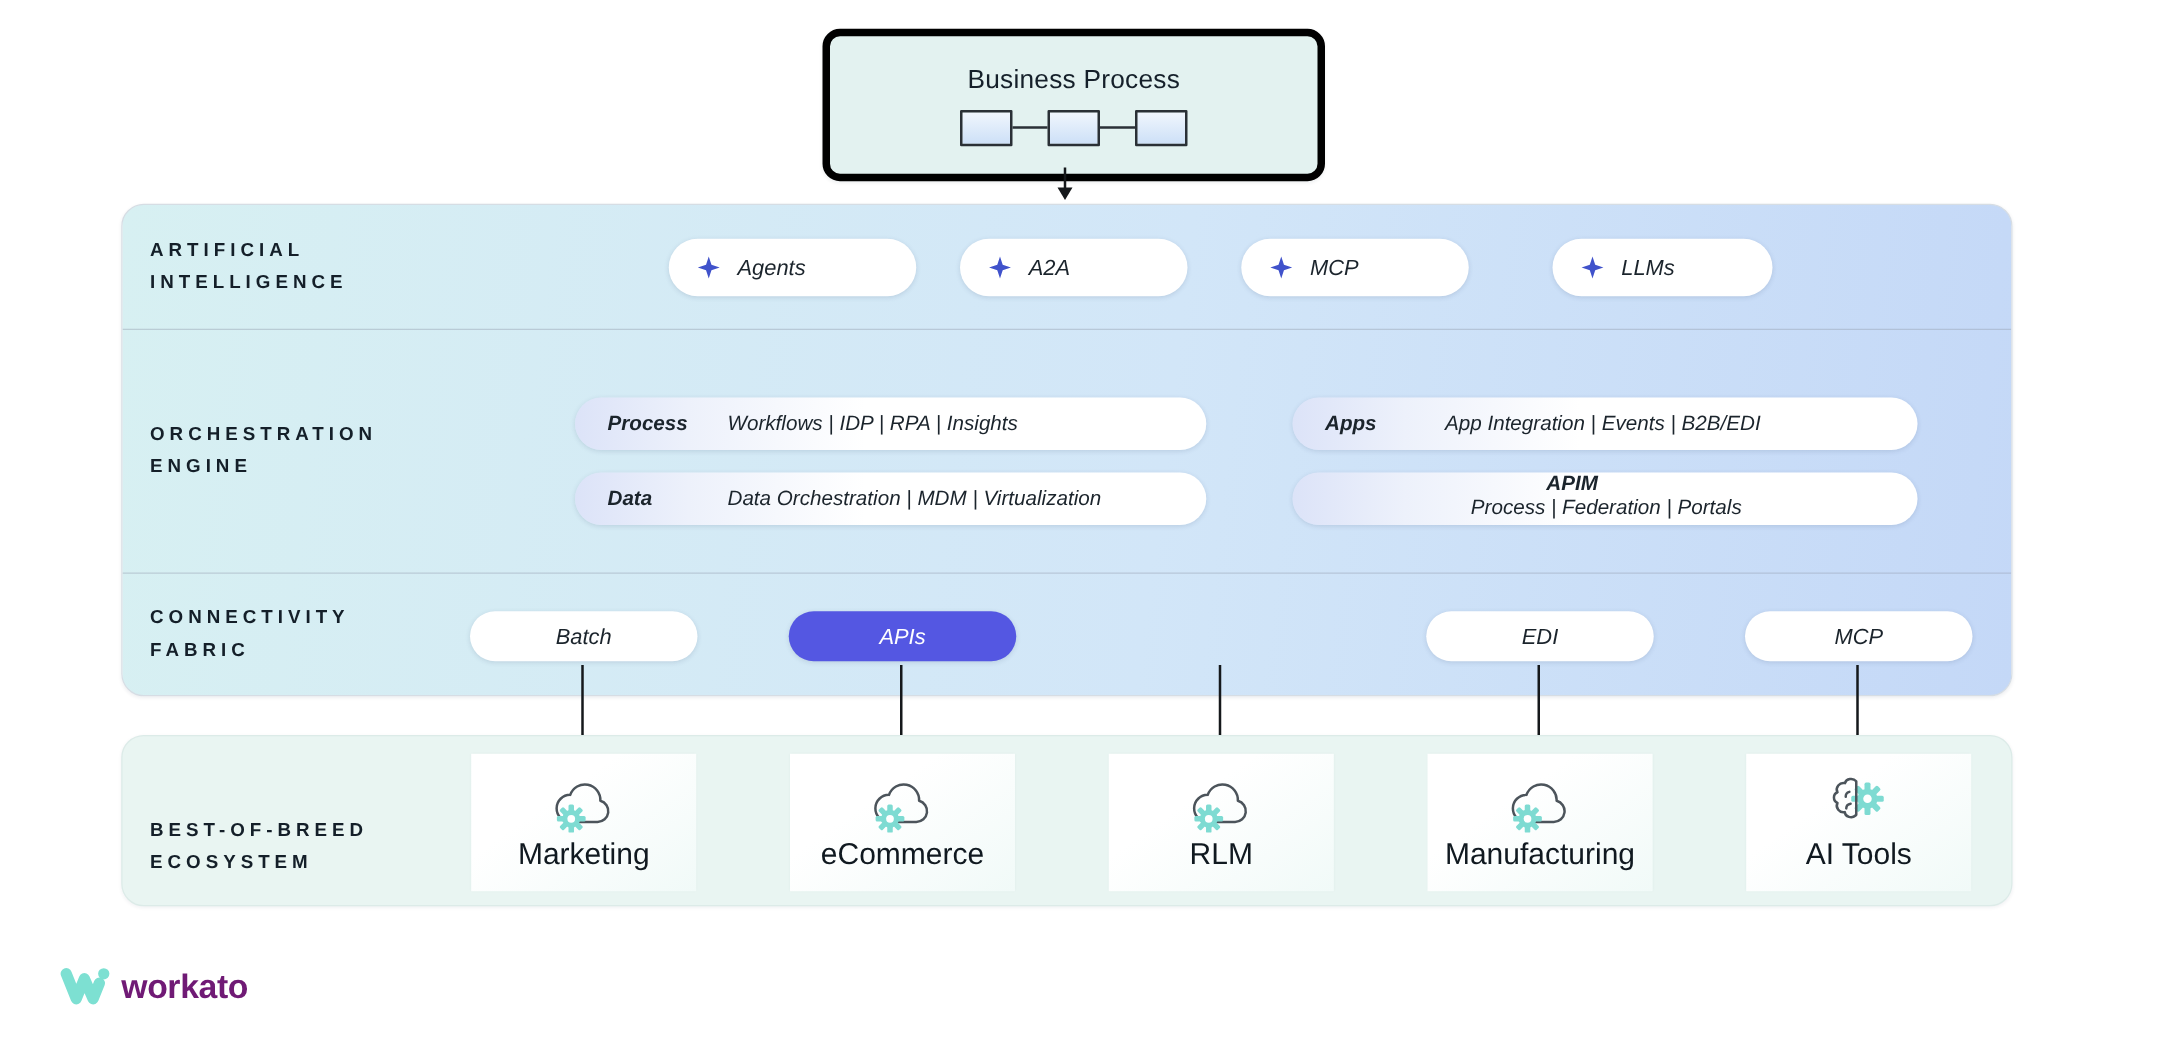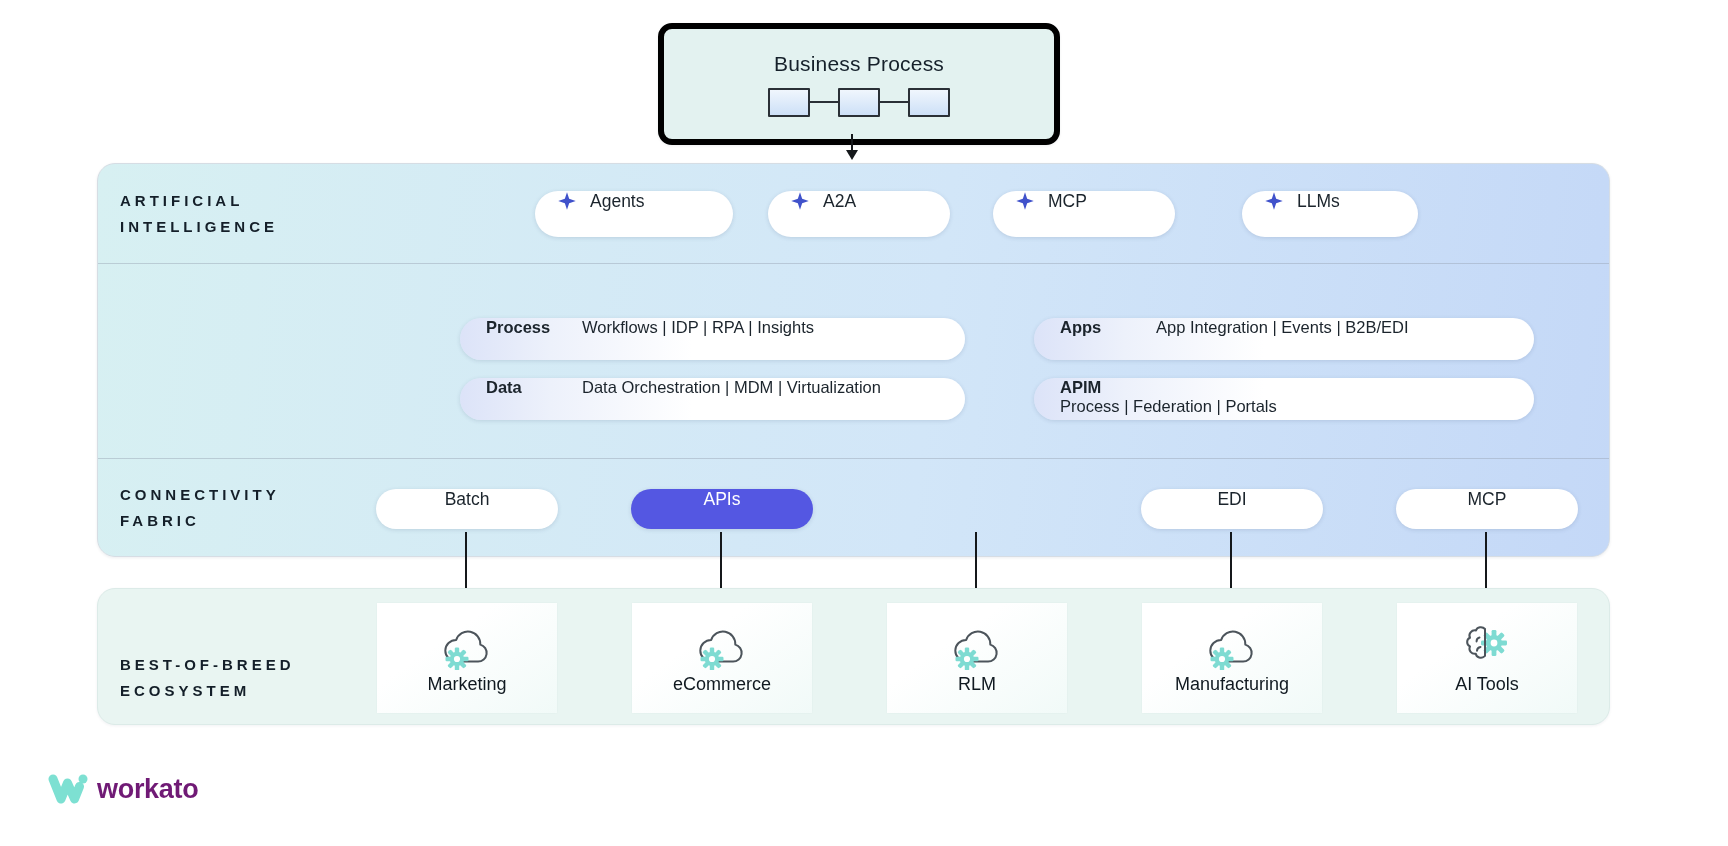--- a/index.html
+++ b/index.html
@@ -35,21 +35,21 @@
   .row-ai{height:100px;border-bottom:1px solid rgba(150,162,178,.45);}
   .row-orch{height:195px;border-bottom:1px solid rgba(150,162,178,.45);}
   .row-conn{height:98px;}
 
   .layer-label{position:absolute;left:22px;top:50%;transform:translateY(-50%);
     font-size:15px;font-weight:700;letter-spacing:4px;line-height:1.75;color:#141f29;}
   .layer-label span{display:block;}
 
   
   .pill{position:absolute;border-radius:999px;background:#ffffff;
-    box-shadow:0 1px 4px rgba(40,60,100,.15);display:flex;box-sizing:border-box;}
+    box-shadow:0 1px 4px rgba(40,60,100,.15);display:flex;align-items:center;box-sizing:border-box;font-style:italic;}
 
   
   .ai-pill{top:27px;height:46px;padding-left:22px;gap:13px;font-size:17.5px;font-weight:500;color:#1b242c;}
   .ai-1{left:437px;width:198px;} .ai-2{left:670px;width:182px;}
   .ai-3{left:895px;width:182px;} .ai-4{left:1144px;width:176px;}
   .sparkle{width:20px;height:20px;flex:0 0 auto;}
 
   
   .orch-pill{height:42px;padding:0 24px 0 26px;
     background:linear-gradient(90deg,#dce3f8 0%,#edf1fb 18%,#ffffff 46%);
@@ -71,21 +71,21 @@
   .eco{position:absolute;left:97px;top:588px;width:1513px;height:137px;
     border-radius:18px;border:1px solid #dcebe8;box-sizing:border-box;
     background:#e9f5f2;box-shadow:0 1px 3px rgba(20,40,60,.06);}
   .eco .layer-label{color:#141f29;margin-top:21px;}
   .card{position:absolute;top:14px;width:180px;height:110px;
     background:linear-gradient(145deg,#ffffff 35%,#f1faf8 100%);
     display:flex;flex-direction:column;align-items:center;justify-content:center;gap:4px;
     box-shadow:0 0 2px rgba(40,70,70,.05);}
   .ec-1{left:279px;} .ec-2{left:534px;} .ec-3{left:789px;} .ec-4{left:1044px;} .ec-5{left:1299px;}
   .card .icon{width:58px;height:48px;}
-  .card-label{font-size:18px;font-weight:500;color:#101920;}
+  .card-label{font-size:24px;font-weight:500;color:#101920;}
 
   
   .logo{position:absolute;left:48px;top:772px;display:flex;align-items:center;gap:9px;}
   .logo-mark{width:40px;height:34px;}
   .logo-word{font-size:27px;font-weight:700;color:#701a75;letter-spacing:-.3px;}
 </style>
 </head>
 <body>
 
 <div class="canvas">
@@ -129,20 +129,24 @@
       </div>
       <div class="pill ai-pill ai-4">
         <svg class="sparkle" viewBox="0 0 24 24">
             <path fill="#4052cb" d="M12 1.5 L14.6 9.4 L22.5 12 L14.6 14.6 L12 22.5 L9.4 14.6 L1.5 12 L9.4 9.4 Z"></path>
           </svg>
         <span>LLMs</span>
       </div>
     </section>
 
     <section class="row row-orch">
+      <div class="layer-label">
+        <span>ORCHESTRATION</span>
+        <span>ENGINE</span>
+      </div>
       <div class="pill orch-pill op-1">
         <b>Process</b>
         <span>Workflows | IDP | RPA | Insights</span>
       </div>
       <div class="pill orch-pill op-2">
         <b>Apps</b>
         <span>App Integration | Events | B2B/EDI</span>
       </div>
       <div class="pill orch-pill op-3">
         <b>Data</b>

